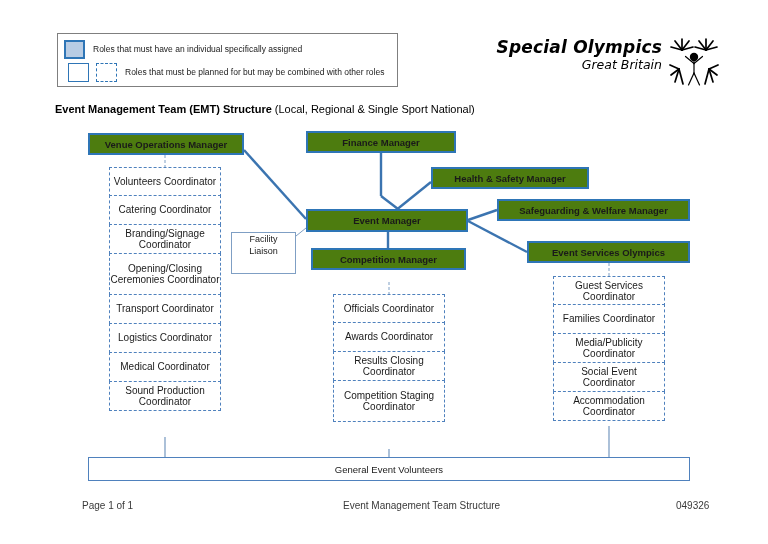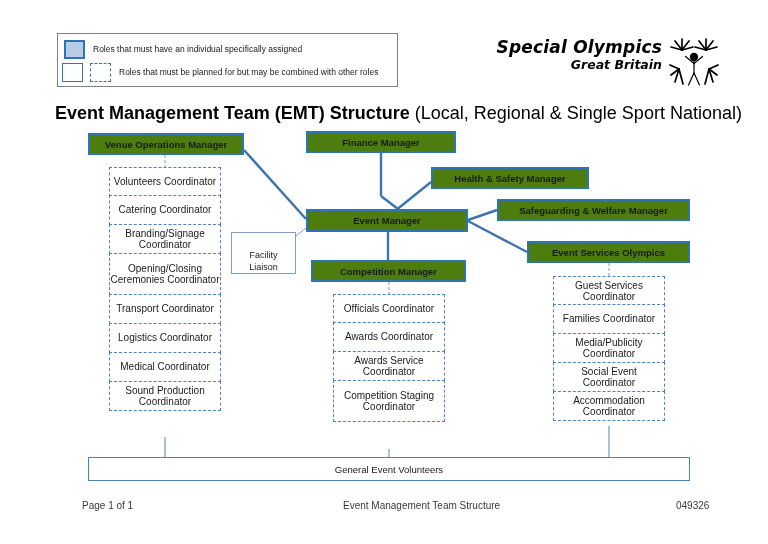--- a/index.html
+++ b/index.html
@@ -34,21 +34,21 @@
     background: #ffffff;
     box-sizing: border-box;
   }
   .legend-row {
     position: absolute;
     height: 22px;
     display: flex;
     align-items: center;
   }
   .legend-row.r1 { left: 6px; top: 4px; }
-  .legend-row.r2 { left: 4px; top: 27px; }
+  .legend-row.r2 { left: 10px; top: 27px; }
   .swatch-solid {
     width: 21px; height: 19px;
     background: #b8cce4;
     border: 2px solid #2e75b6;
     box-sizing: border-box;
     flex: none;
   }
   .swatch-white {
     width: 21px; height: 19px;
     background: #ffffff;
@@ -90,41 +90,41 @@
     font-weight: bold;
     font-style: italic;
     font-size: 17px;
     letter-spacing: 0.2px;
     color: #000000;
     line-height: 19px;
     white-space: nowrap;
   }
   .logo-line2 {
     font-family: "DejaVu Sans", sans-serif;
-    font-weight: bold;
+    font-weight: normal;
     font-style: italic;
     font-size: 12.5px;
     color: #000000;
     line-height: 15px;
     white-space: nowrap;
   }
   .logo-mark {
     position: absolute;
     right: 0;
     top: 0;
     width: 52px;
     height: 52px;
   }
 
   
   .title {
     position: absolute;
     left: 55px;
     top: 103px;
-    font-size: 18px;
+    font-size: 11px;
     color: #000000;
     white-space: nowrap;
     text-align: center;
   }
   .title b { font-weight: bold; }
   .title span.sub { font-weight: normal; }
 
   
   .canvas {
     position: absolute;
@@ -162,21 +162,21 @@
     line-height: 11.5px;
   }
   .plain {
     position: absolute;
     background: #ffffff;
     border: 1px solid #7f9fc4;
     box-sizing: border-box;
     font-size: 9px;
     color: #1a1a1a;
     display: flex;
-    align-items: flex-end;
+    align-items: flex-start;
     justify-content: center;
     text-align: center;
     line-height: 12px;
   }
   .volbar {
     position: absolute;
     background: #ffffff;
     border: 1px solid #4f81bd;
     box-sizing: border-box;
     font-size: 9.5px;
@@ -301,40 +301,40 @@
       <line x1="609" y1="426" x2="609" y2="457"></line>
     </g>
   </svg>
 
   <div class="mgr" style="left:88px;  top:133px; width:156px; height:22px;">Venue Operations Manager</div>
   <div class="mgr" style="left:306px; top:131px; width:150px; height:22px;">Finance Manager</div>
   <div class="mgr" style="left:431px; top:167px; width:158px; height:22px;">Health &amp; Safety Manager</div>
   <div class="mgr" style="left:306px; top:209px; width:162px; height:23px;">Event Manager</div>
   <div class="mgr" style="left:497px; top:199px; width:193px; height:22px;">Safeguarding &amp; Welfare Manager</div>
   <div class="mgr" style="left:527px; top:241px; width:163px; height:22px;">Event Services Olympics</div>
-  <div class="mgr" style="left:311px; top:260px; width:155px; height:22px;">Competition Manager</div>
+  <div class="mgr" style="left:311px; top:248px; width:155px; height:22px;">Competition Manager</div>
 
   <div class="plain" style="left:231px; top:232px; width:65px; height:42px;">
     <span>Facility<br>Liaison</span>
   </div>
 
   <div id="col-venue">
       <div class="coord" style="left: 109px; top: 167px; width: 112px; height: 30px; margin-top: 0px;">Volunteers Coordinator</div>
       <div class="coord" style="left: 109px; top: 196px; width: 112px; height: 30px; margin-top: -1px;">Catering Coordinator</div>
       <div class="coord" style="left: 109px; top: 225px; width: 112px; height: 30px; margin-top: -1px;">Branding/Signage Coordinator</div>
       <div class="coord" style="left: 109px; top: 254px; width: 112px; height: 42px; margin-top: -1px;">Opening/Closing Ceremonies Coordinator</div>
       <div class="coord" style="left: 109px; top: 295px; width: 112px; height: 30px; margin-top: -1px;">Transport Coordinator</div>
       <div class="coord" style="left: 109px; top: 324px; width: 112px; height: 30px; margin-top: -1px;">Logistics Coordinator</div>
       <div class="coord" style="left: 109px; top: 353px; width: 112px; height: 30px; margin-top: -1px;">Medical Coordinator</div>
       <div class="coord" style="left: 109px; top: 382px; width: 112px; height: 30px; margin-top: -1px;">Sound Production Coordinator</div>
     </div>
   <div id="col-competition">
       <div class="coord" style="left: 333px; top: 294px; width: 112px; height: 30px; margin-top: 0px;">Officials Coordinator</div>
       <div class="coord" style="left: 333px; top: 323px; width: 112px; height: 30px; margin-top: -1px;">Awards Coordinator</div>
-      <div class="coord" style="left: 333px; top: 352px; width: 112px; height: 30px; margin-top: -1px;">Awards Service Coordinator</div>
+      <div class="coord" style="left: 333px; top: 352px; width: 112px; height: 30px; margin-top: -1px;">Results Closing Coordinator</div>
       <div class="coord" style="left: 333px; top: 381px; width: 112px; height: 42px; margin-top: -1px;">Competition Staging Coordinator</div>
     </div>
   <div id="col-services">
       <div class="coord" style="left: 553px; top: 276px; width: 112px; height: 30px; margin-top: 0px;">Guest Services Coordinator</div>
       <div class="coord" style="left: 553px; top: 305px; width: 112px; height: 30px; margin-top: -1px;">Families Coordinator</div>
       <div class="coord" style="left: 553px; top: 334px; width: 112px; height: 30px; margin-top: -1px;">Media/Publicity Coordinator</div>
       <div class="coord" style="left: 553px; top: 363px; width: 112px; height: 30px; margin-top: -1px;">Social Event Coordinator</div>
       <div class="coord" style="left: 553px; top: 392px; width: 112px; height: 30px; margin-top: -1px;">Accommodation Coordinator</div>
     </div>
 

